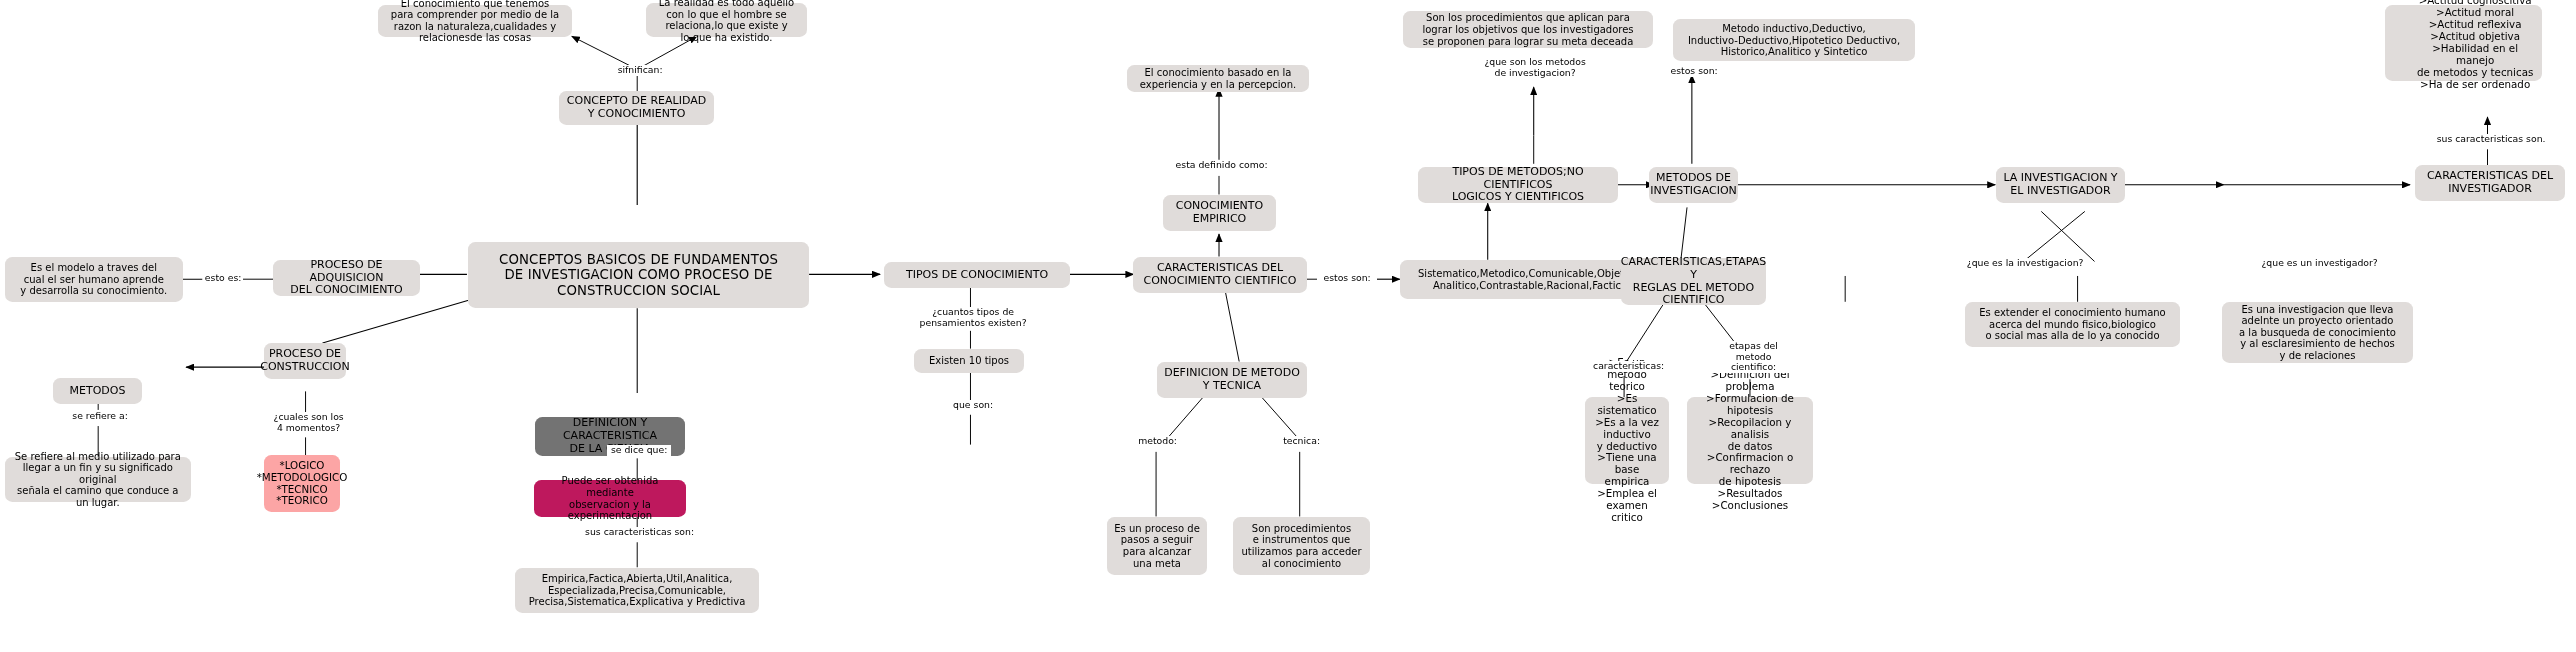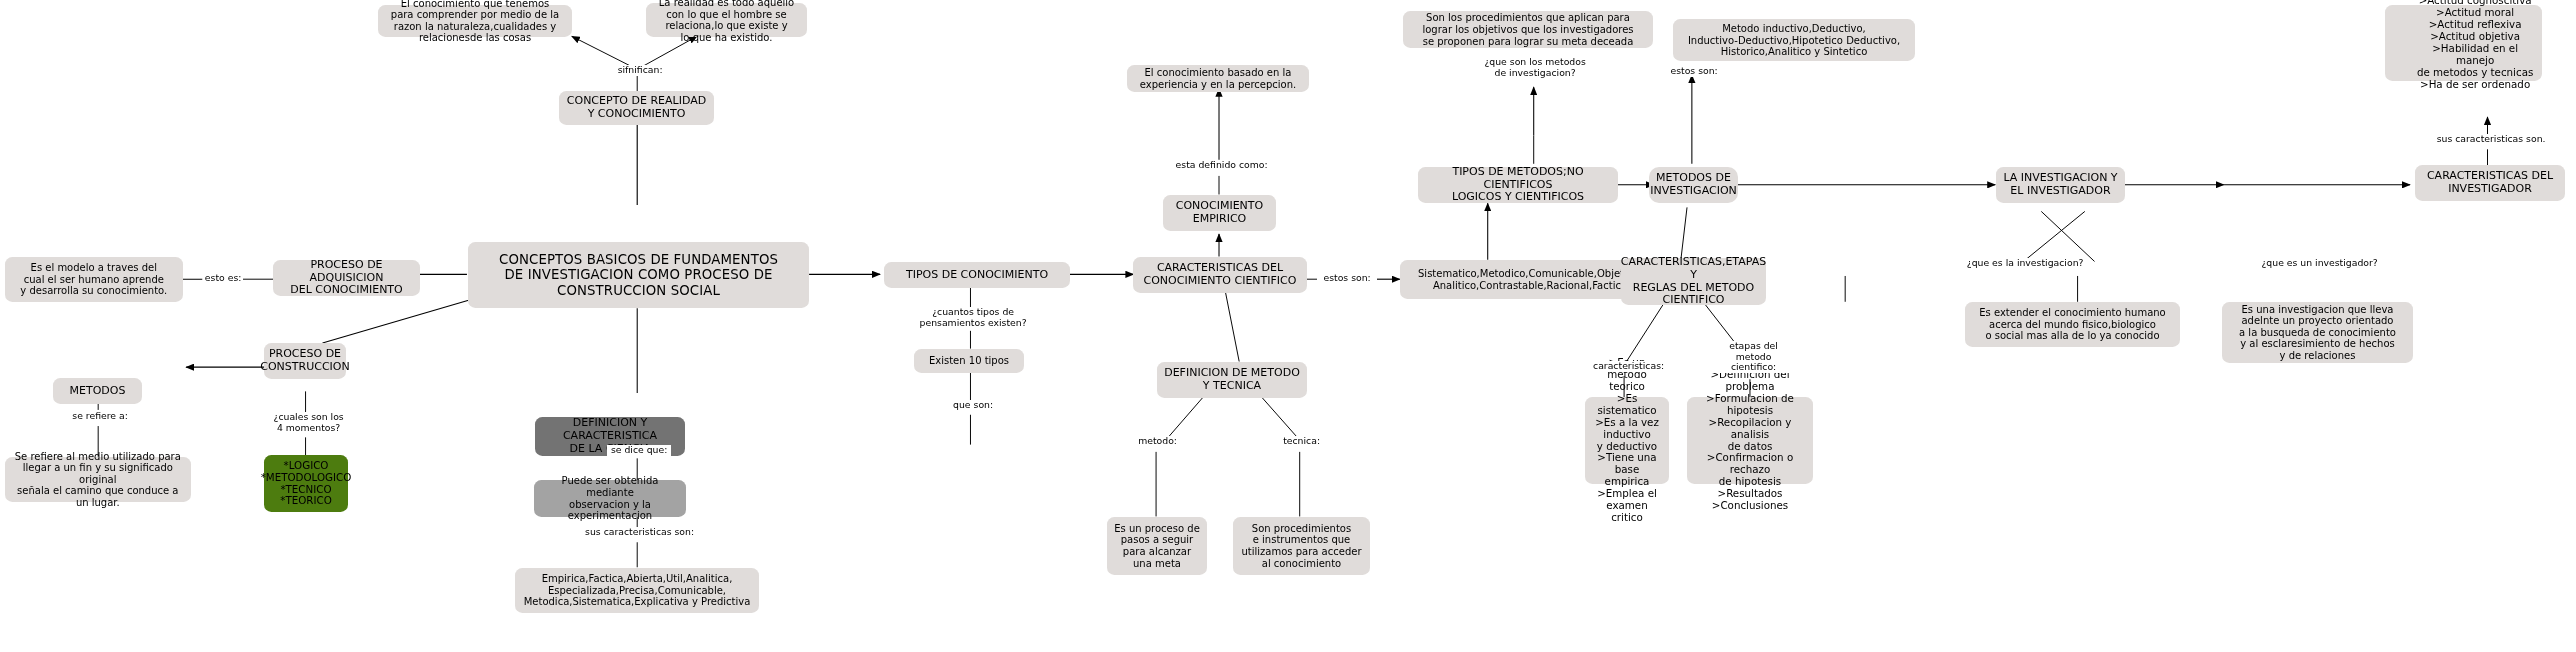--- a/index.html
+++ b/index.html
@@ -185,34 +185,34 @@
 
   <div class="node concept" style="left: 264px; top: 343px; width: 82px; height: 36px; background: rgb(224, 220, 218); color: rgb(0, 0, 0);">PROCESO DE
 CONSTRUCCION</div>
 
   <div class="node concept" style="left: 53px; top: 354px; width: 89px; height: 26px; background: rgb(224, 220, 218); color: rgb(0, 0, 0); margin-top: 24px;">METODOS</div>
 
   <div class="node detail" style="left: 4.8px; top: 457px; width: 186px; height: 45px; background: rgb(224, 220, 218); color: rgb(0, 0, 0);">Se refiere al medio utilizado para
 llegar a un fin y su significado original
 señala el camino que conduce a un lugar.</div>
 
-  <div class="node list" style="left: 264px; top: 455px; width: 84px; height: 57px; background: #4d7c0f; color: rgb(0, 0, 0);">*LOGICO
+  <div class="node list" style="left: 264px; top: 455px; width: 76px; height: 57px; background: #fca5a5; color: rgb(0, 0, 0);">*LOGICO
 *METODOLOGICO
 *TECNICO
 *TEORICO</div>
 
   <div class="node concept" style="left: 535px; top: 393px; width: 150px; height: 39px; background: #737373; color: rgb(0, 0, 0); margin-top: 24px;">DEFINICION Y CARACTERISTICA
 DE LA CIENCIA</div>
 
-  <div class="node detail" style="left: 534px; top: 480px; width: 152px; height: 37px; background: #a3a3a3; color: rgb(0, 0, 0);">Puede ser obtenida mediante
+  <div class="node detail" style="left: 534px; top: 480px; width: 152px; height: 37px; background: #be185d; color: rgb(0, 0, 0);">Puede ser obtenida mediante
 observacion y la experimentacion</div>
 
   <div class="node detail" style="left: 515px; top: 568px; width: 244px; height: 45px; background: rgb(224, 220, 218); color: rgb(0, 0, 0);">Empirica,Factica,Abierta,Util,Analitica,
 Especializada,Precisa,Comunicable,
-Metodica,Sistematica,Explicativa y Predictiva</div>
+Precisa,Sistematica,Explicativa y Predictiva</div>
 
   <div class="node concept" style="left: 884px; top: 262px; width: 186px; height: 26px; background: rgb(224, 220, 218); color: rgb(0, 0, 0);">TIPOS DE CONOCIMIENTO</div>
 
   <div class="node detail" style="left: 914px; top: 349px; width: 110px; height: 24px; background: rgb(224, 220, 218); color: rgb(0, 0, 0);">Existen 10 tipos</div>
 
 
   <div class="node concept" style="left: 1133px; top: 257px; width: 174px; height: 36px; background: rgb(224, 220, 218); color: rgb(0, 0, 0);">CARACTERISTICAS DEL
 CONOCIMIENTO CIENTIFICO</div>
 
   <div class="node concept" style="left: 1163px; top: 195px; width: 113px; height: 36px; background: rgb(224, 220, 218); color: rgb(0, 0, 0);">CONOCIMIENTO
@@ -233,21 +233,21 @@
 e instrumentos que
 utilizamos para acceder
 al conocimiento</div>
 
   <div class="node detail" style="left: 1400px; top: 260px; width: 260px; height: 39px; background: rgb(224, 220, 218); color: rgb(0, 0, 0);">Sistematico,Metodico,Comunicable,Objetivo,
 Analitico,Contrastable,Racional,Factico</div>
 
   <div class="node concept" style="left: 1418px; top: 167px; width: 200px; height: 36px; background: rgb(224, 220, 218); color: rgb(0, 0, 0);">TIPOS DE METODOS;NO CIENTIFICOS
 LOGICOS Y CIENTIFICOS</div>
 
-  <div class="node concept" style="left: 1649px; top: 167px; width: 89px; height: 36px; background: rgb(224, 220, 218); color: rgb(0, 0, 0); border-radius: 10px;">METODOS DE
+  <div class="node concept" style="left: 1649px; top: 167px; width: 89px; height: 36px; background: rgb(224, 220, 218); color: rgb(0, 0, 0);">METODOS DE
 INVESTIGACION</div>
 
   <div class="node detail" style="left: 1403px; top: 11.3px; width: 250px; height: 37px; background: rgb(224, 220, 218); color: rgb(0, 0, 0);">Son los procedimientos que aplican para
 lograr los objetivos que los investigadores
 se proponen para lograr su meta deceada</div>
 
   <div class="node detail" style="left: 1673px; top: 19.4px; width: 242px; height: 42px; background: rgb(224, 220, 218); color: rgb(0, 0, 0);">Metodo inductivo,Deductivo,
 Inductivo-Deductivo,Hipotetico Deductivo,
 Historico,Analitico y Sintetico</div>
 

